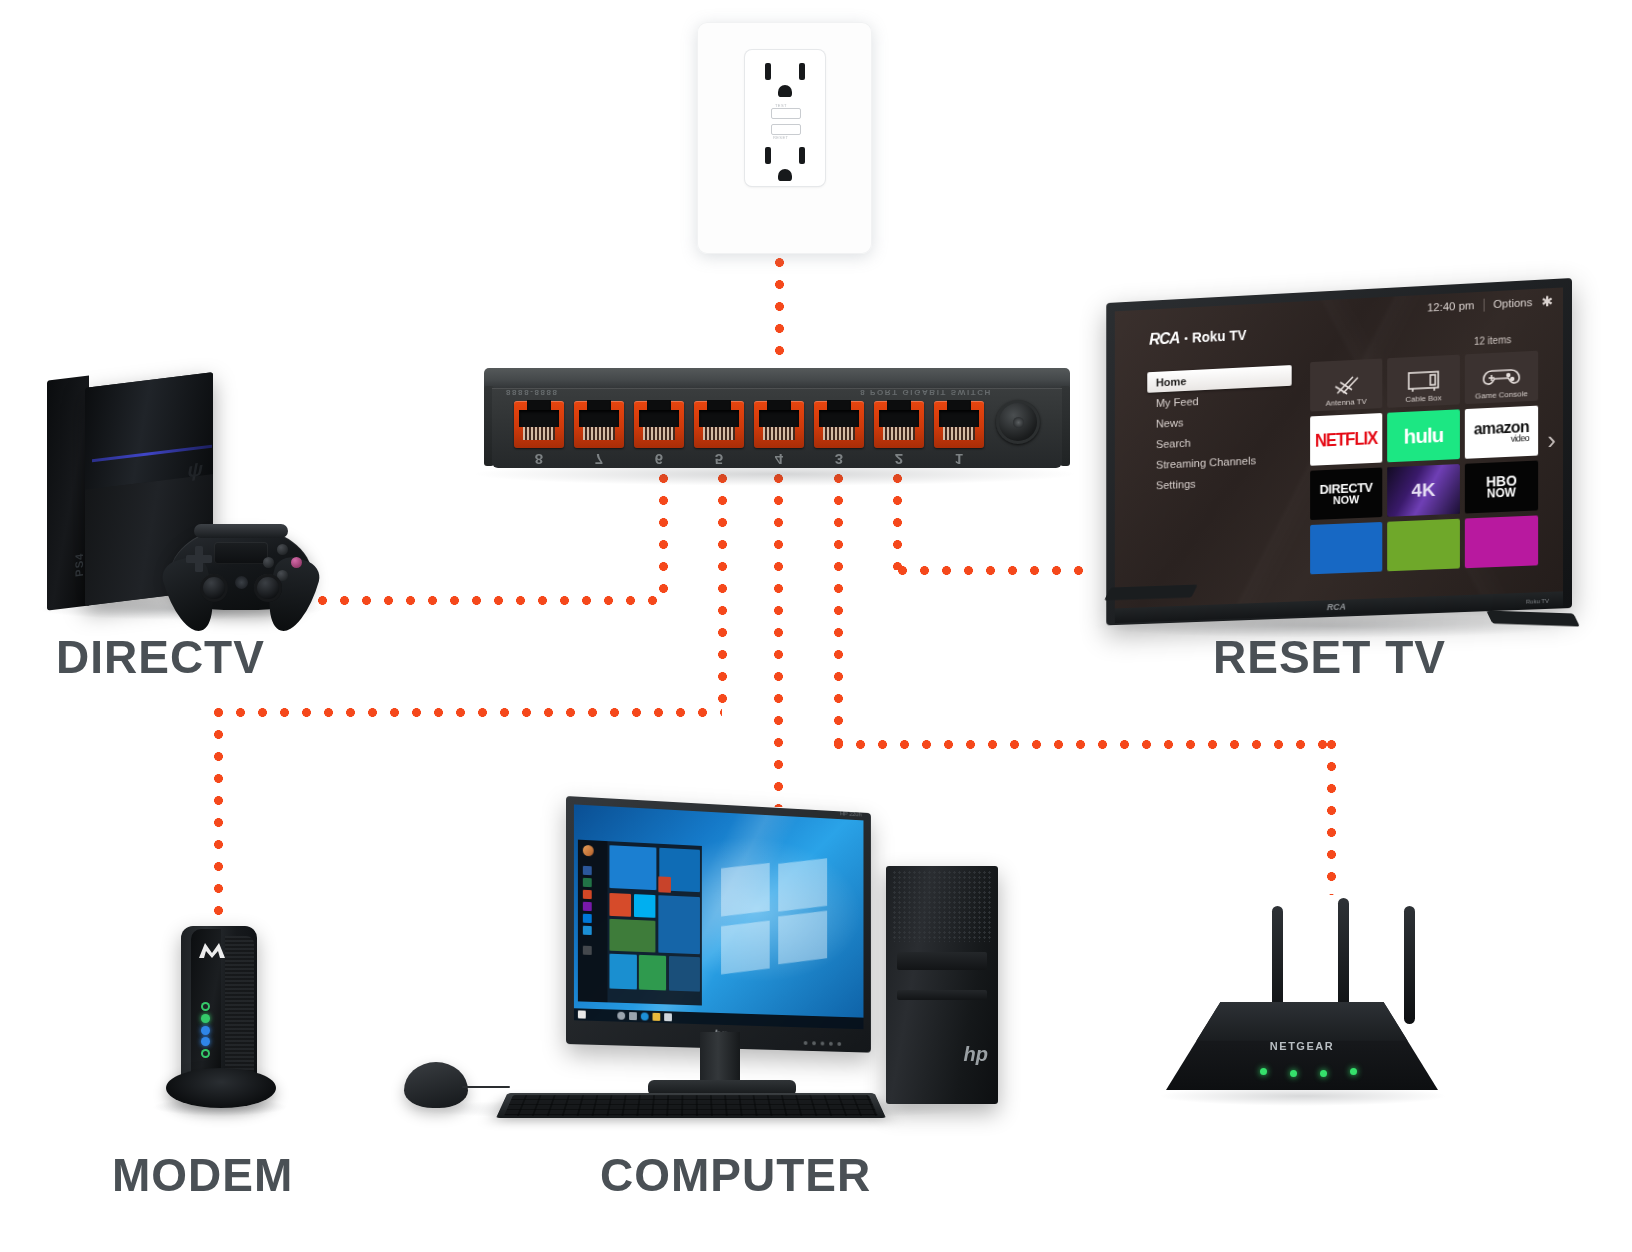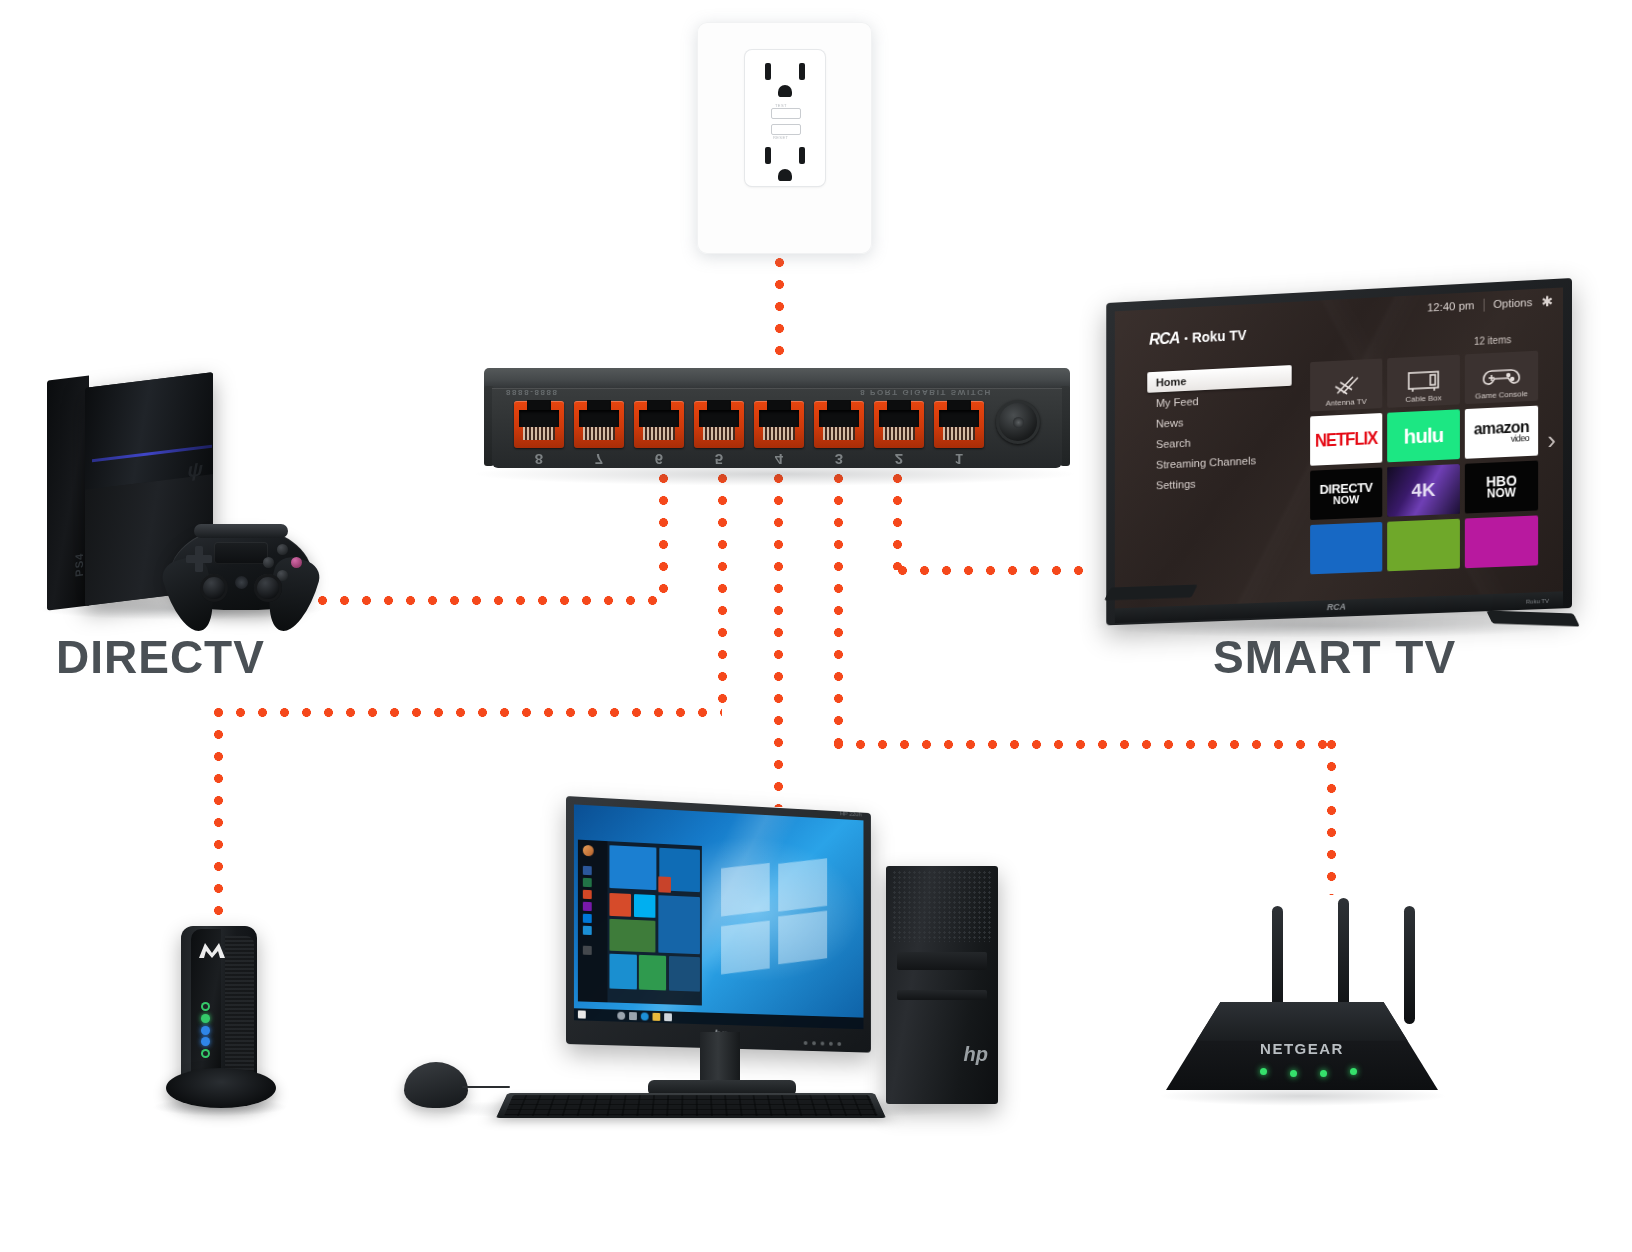--- a/index.html
+++ b/index.html
@@ -298,21 +298,21 @@
   .ap-ant{position:absolute;width:11px;border-radius:6px;
     background:linear-gradient(180deg,#2e3236,#0d0f11);}
   .ap-body{position:absolute;
     background:linear-gradient(180deg,#26292d 0%,#17191c 40%,#0d0f11 100%);
     clip-path:polygon(20% 0%, 80% 0%, 100% 100%, 0% 100%);
     box-shadow:0 10px 22px rgba(0,0,0,.28);}
   .ap-top{position:absolute;left:0;right:0;top:0;height:44%;
     background:linear-gradient(180deg,#2d3135,#1a1d20);
     clip-path:polygon(20% 0%, 80% 0%, 92% 100%, 8% 100%);}
   .ap-brand{position:absolute;left:50%;transform:translateX(-50%);
-    color:#b9bec2;font-size:15px;font-weight:700;letter-spacing:1.5px;}
+    color:#b9bec2;font-size:11px;font-weight:700;letter-spacing:1.5px;}
   .ap-led{position:absolute;width:7px;height:7px;border-radius:50%;
     background:#35e06b;box-shadow:0 0 6px #35e06b;}
 </style>
 </head>
 <body>
 
 <div class="stage">
 
   <div class="dotV" style="--c:#F5481B; left:775px; top:258px; height:112px;"></div>
 
@@ -541,37 +541,38 @@
       <div class="tv-rcab">RCA</div>
       <div class="tv-rokub">Roku TV</div>
     </div>
   </div>
 
   <div class="tv-foot" style="left:1108px; top:586px; width:86px; height:13px; border-radius:3px;
               transform:skewX(-26deg) skewY(-2deg);"></div>
   <div class="tv-foot" style="left:1490px; top:612px; width:86px; height:13px; border-radius:3px;
               transform:skewX(26deg) skewY(2deg);"></div>
 
-  <div class="label" style="left:1213px; top:634px;">SMART TV</div>
+  <div class="label" style="left:1213px; top:634px;">RESET TV</div>
 
   <div class="md-shadow" style="left:152px; top:1098px; width:136px; height:18px;"></div>
   <div class="md-body" style="left:181px; top:926px; width:76px; height:166px;">
     <div class="md-face"></div>
     <div class="md-vent"></div>
     <svg class="md-m" viewBox="0 0 30 18">
       <path d="M2 17 L8 2 L15 12 L22 2 L28 17 L23 17 L21 10 L15 17 L9 10 L7 17 Z" fill="#ffffff" opacity=".92"></path>
     </svg>
     <div class="md-led" style="top:46%; background:#1d2225; box-shadow:inset 0 0 0 2px #35c96a;"></div>
     <div class="md-led" style="top:53%; background:#35c96a; box-shadow:0 0 5px #35c96a;"></div>
     <div class="md-led" style="top:60%; background:#2f86e8; box-shadow:0 0 5px #2f86e8;"></div>
     <div class="md-led" style="top:67%; background:#2f86e8; box-shadow:0 0 5px #2f86e8;"></div>
     <div class="md-led" style="top:74%; background:#1d2225; box-shadow:inset 0 0 0 2px #35c96a;"></div>
   </div>
   <div class="md-stand" style="left:166px; top:1068px; width:110px; height:40px;"></div>
 
+  <div class="label" style="left:112px; top:1152px;">MODEM</div>
 
   <div class="pc-shadow" style="left:400px; top:1098px; width:580px; height:22px;"></div>
 
   <div class="tower" style="left:886px; top:866px; width:112px; height:238px;">
     <div class="tower-mesh"></div>
     <div class="tower-odd" style="top:36%;"></div>
     <div class="tower-odd" style="top:52%; height:10px;"></div>
     <div class="tower-hp">hp</div>
   </div>
 
@@ -631,20 +632,21 @@
   </div>
   <div class="mon-neck" style="left:700px; top:1032px; width:40px; height:56px;"></div>
   <div class="mon-base" style="left:648px; top:1080px; width:148px; height:16px;"></div>
 
   <div class="kb" style="left:496px; top:1062px; width:390px; height:56px;">
     <div class="kb-rows"></div>
   </div>
   <div class="mouse" style="left:404px; top:1062px; width:64px; height:46px;"></div>
   <div class="mouse-cord" style="left:462px; top:1086px; width:48px;"></div>
 
+  <div class="label" style="left:600px; top:1152px;">COMPUTER</div>
 
   <div class="ap-shadow" style="left:1158px; top:1086px; width:290px; height:20px;"></div>
   <div class="ap-ant" style="left:1272px; top:906px; height:118px;"></div>
   <div class="ap-ant" style="left:1338px; top:898px; height:124px;"></div>
   <div class="ap-ant" style="left:1404px; top:906px; height:118px;"></div>
   <div class="ap-body" style="left:1166px; top:1002px; width:272px; height:88px;">
     <div class="ap-top"></div>
     <div class="ap-brand" style="top:38px;">NETGEAR</div>
     <div class="ap-led" style="left:94px;  top:66px;"></div>
     <div class="ap-led" style="left:124px; top:68px;"></div>

